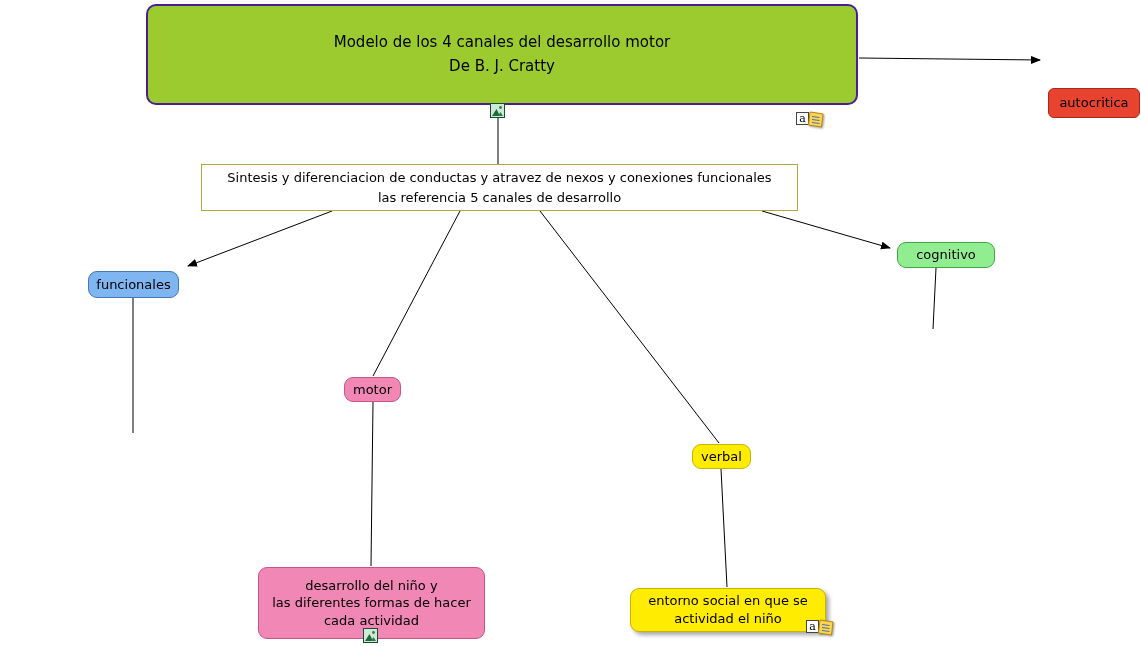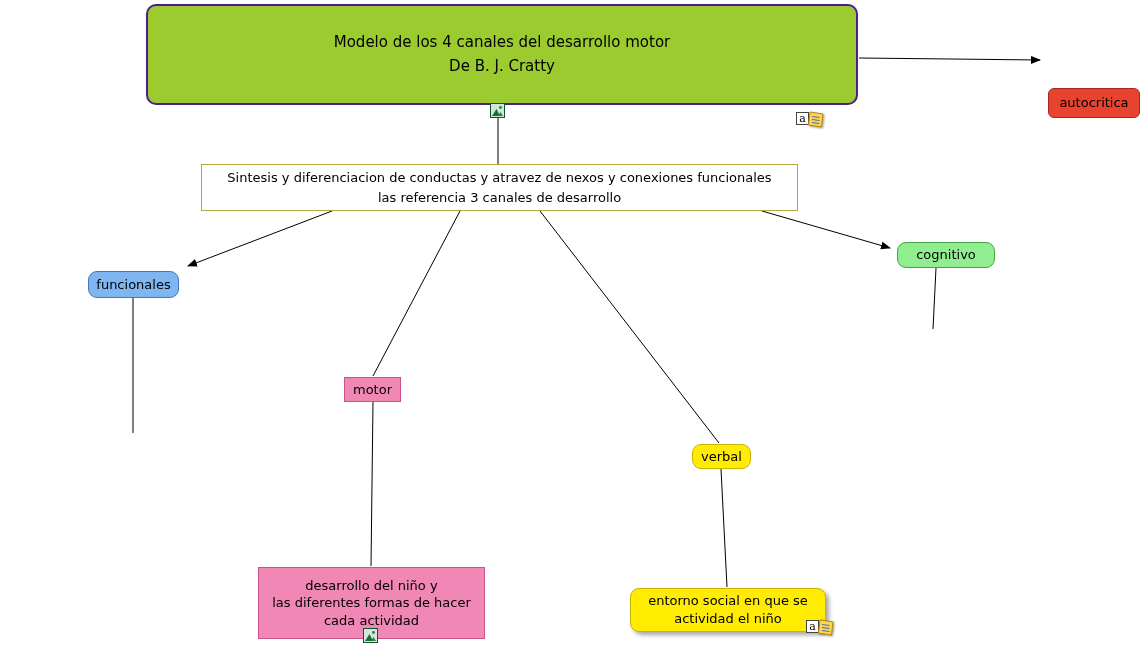--- a/index.html
+++ b/index.html
@@ -44,21 +44,21 @@
     border-radius: 6px;
   }
 
   .linking-node {
     background: #ffffff;
     border: 1px solid #B5A642;
     line-height: 1.5;
   }
 
   .blue-node   { background: #7FB5F0; border: 1px solid #4377B8; border-radius: 9px; }
-  .pink-node   { background: #F187B5; border: 1px solid #C9538A; border-radius: 0; }
+  .pink-node   { background: #F187B5; border: 1px solid #C9538A; border-radius: 9px; }
   .yellow-node { background: #FFEC00; border: 1px solid #C7B400; border-radius: 9px; }
   .green-node  { background: #90EE90; border: 1px solid #44A544; border-radius: 9px; }
 
   .shadowed { box-shadow: 3px 3px 4px rgba(0,0,0,0.35); }
 
   .res-icon {
     position: absolute;
     display: flex;
     align-items: center;
     cursor: pointer;
@@ -113,21 +113,21 @@
     <span class="label">Modelo de los 4 canales del desarrollo motor
 De B. J. Cratty</span>
   </div>
 
   <div class="node red-node" style="left:1048px; top:46px; width:92px; height:30px;margin-top:42px;">
     <span class="label">autocritica</span>
   </div>
 
   <div class="node linking-node" style="left:201px; top:164px; width:597px; height:47px;">
     <span class="label">Sintesis y diferenciacion de conductas y atravez de nexos y conexiones funcionales
-las referencia 3 canales de desarrollo</span>
+las referencia 5 canales de desarrollo</span>
   </div>
 
   <div class="node blue-node" style="left:88px; top:271px; width:91px; height:27px;">
     <span class="label">funcionales</span>
   </div>
 
   <div class="node pink-node" style="left:344px; top:377px; width:57px; height:25px;">
     <span class="label">motor</span>
   </div>
   <div class="node pink-node" style="left:258px; top:567px; width:227px; height:72px;">

